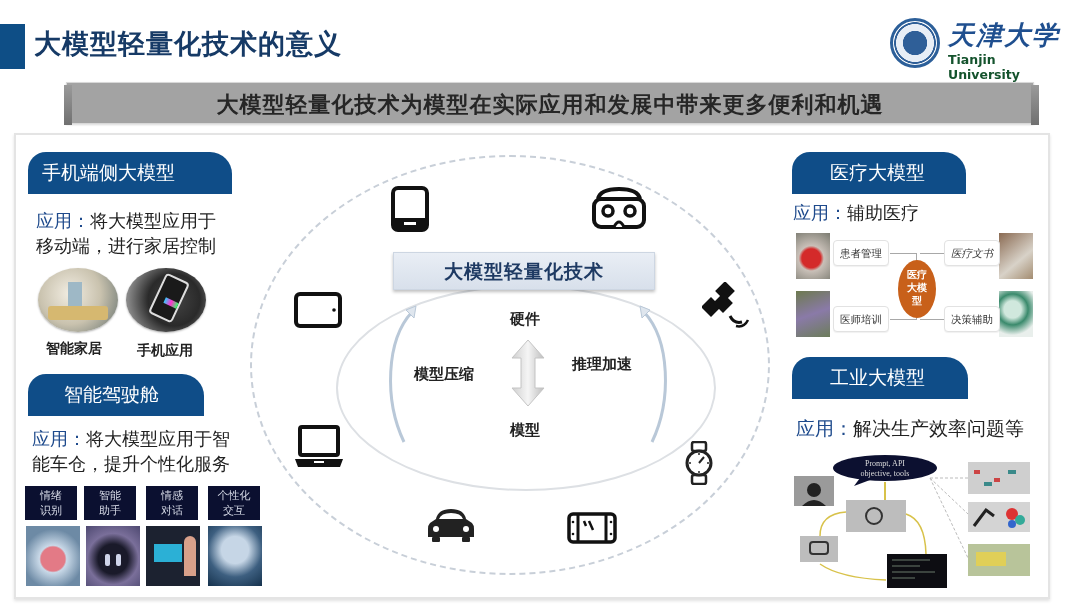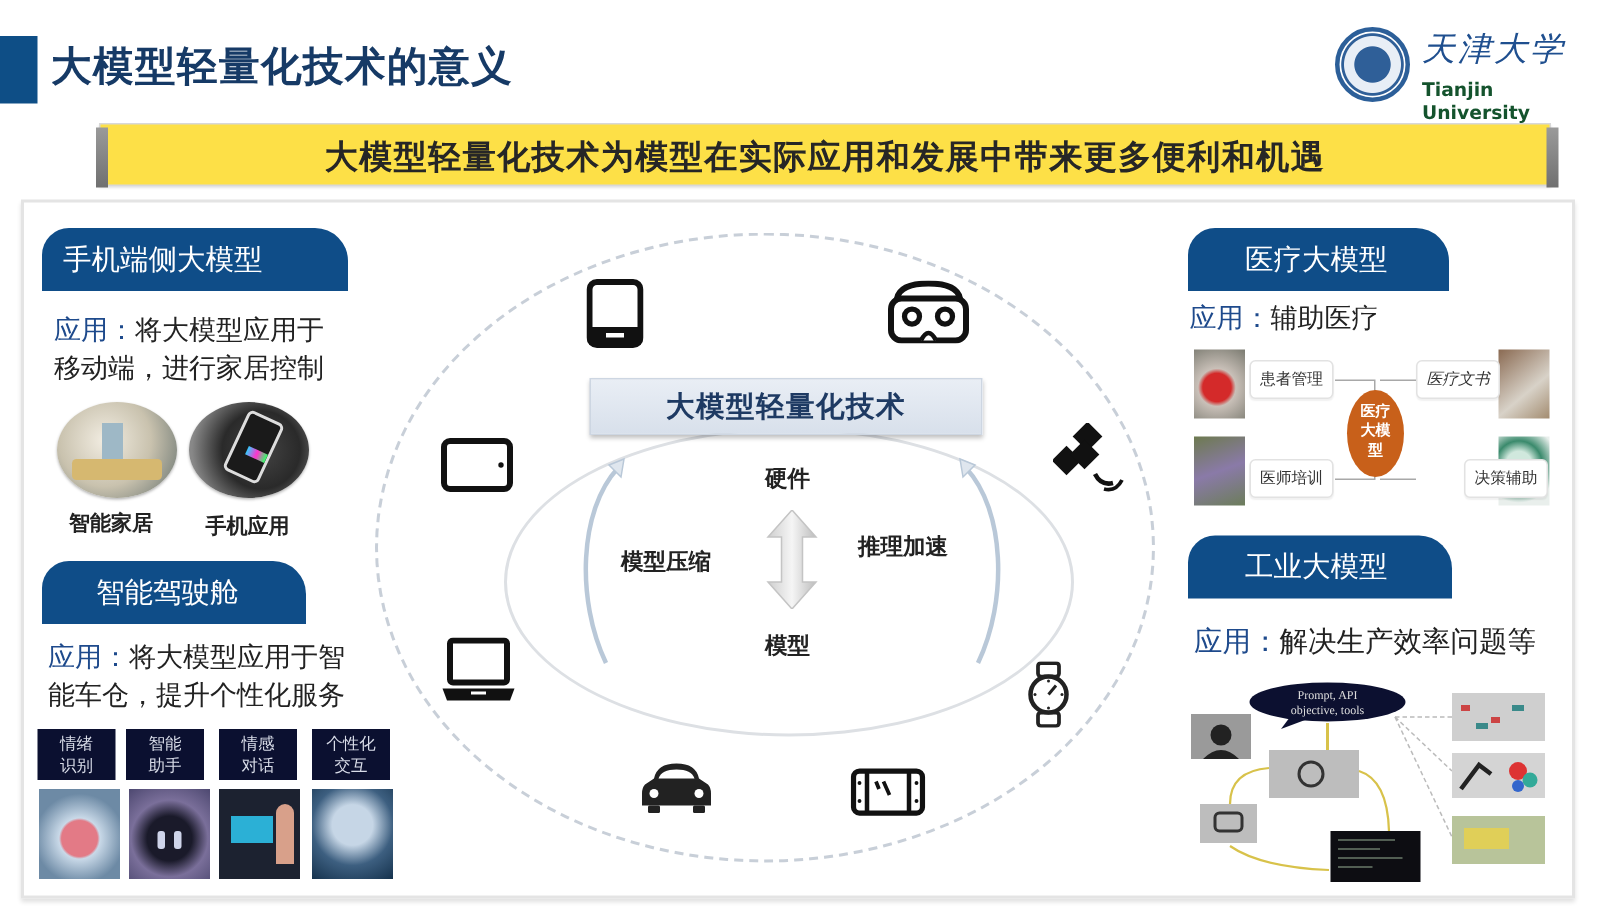--- a/index.html
+++ b/index.html
@@ -4,24 +4,24 @@
 <style>
   * { box-sizing: border-box; margin: 0; padding: 0; }
   html, body { width: 1080px; height: 608px; overflow: hidden; background: #ffffff; }
   body { font-family: "DejaVu Sans", "Liberation Sans", sans-serif; position: relative; color: #1a1a1a; }
 
   .title-bar-accent { position: absolute; left: 0; top: 24px; width: 25px; height: 45px; background: #0e4e86; }
   .page-title { position: absolute; left: 34px; top: 26px; font-size: 27px; font-weight: bold; color: #163a66; letter-spacing: 1px; }
 
   .logo { position: absolute; left: 890px; top: 16px; width: 180px; height: 54px; }
   .logo-seal { position: absolute; left: 0; top: 2px; width: 50px; height: 50px; border-radius: 50%; border: 3px solid #2c5f99; background: radial-gradient(circle, #2f5f98 0 38%, #e8eef6 40% 60%, #2f5f98 62% 66%, #ffffff 68%); }
-  .logo-cn { position: absolute; left: 58px; top: 2px; font-family: "DejaVu Serif", serif; font-size: 22px; color: #1f4f8f; font-style: italic; font-weight: normal; letter-spacing: 2px; }
+  .logo-cn { position: absolute; left: 58px; top: 2px; font-family: "DejaVu Serif", serif; font-size: 26px; color: #1f4f8f; font-style: italic; font-weight: bold; letter-spacing: 2px; }
   .logo-en { position: absolute; left: 58px; top: 36px; font-size: 12.5px; color: #14532d; font-weight: bold; }
 
-  .banner { position: absolute; left: 66px; top: 82px; width: 968px; height: 42px; background: #fde047; border: 1px solid #d8d8d8; box-shadow: 0 1px 2px rgba(0,0,0,0.15); }
+  .banner { position: absolute; left: 66px; top: 82px; width: 968px; height: 42px; background: #a3a3a3; border: 1px solid #d8d8d8; box-shadow: 0 1px 2px rgba(0,0,0,0.15); }
   .banner::before { content: ""; position: absolute; left: -3px; top: 2px; width: 8px; height: 40px; background: linear-gradient(#9a9a9a, #707070); }
   .banner::after { content: ""; position: absolute; right: -6px; top: 2px; width: 8px; height: 40px; background: linear-gradient(#9a9a9a, #707070); }
   .banner-text { position: absolute; left: 0; right: 0; top: 7px; text-align: center; font-size: 22px; font-weight: bold; color: #262626; letter-spacing: 1px; }
 
   .main-panel { position: absolute; left: 14px; top: 133px; width: 1036px; height: 466px; border: 2px solid #e4e4e4; box-shadow: 0 2px 3px rgba(0,0,0,0.12); background: #ffffff; }
 
   .tab { position: absolute; height: 42px; background: #0f4d88; color: #ffffff; font-size: 19px; padding-left: 14px; display: flex; align-items: center; border-radius: 18px 22px 0 0 / 18px 22px 0 0; }
   .app-line { position: absolute; font-size: 18px; line-height: 25px; color: #222; }
   .app-line .hl { color: #1e4a8c; }
 
@@ -204,21 +204,21 @@
 </div>
 
 <div class="med-photo" style="left:796px; top:233px; background: radial-gradient(circle at 45% 55%, #d42a2a 0 30%, #c9c0b8 40%, #7a7a70);"></div>
 <div class="med-photo" style="left:999px; top:233px; background: linear-gradient(140deg, #8a6a52, #d8d2c8 60%, #a38c70);"></div>
 <div class="med-photo" style="left:796px; top:291px; background: linear-gradient(160deg, #6d7a4f, #8a7aa8 50%, #6c7d5a);"></div>
 <div class="med-photo" style="left:999px; top:291px; background: radial-gradient(circle at 40% 40%, #d0e8dd 0 25%, #3a8a6c 45%, #e9efec 75%);"></div>
 
 <div class="med-box" style="left:833px; top:240px;">患者管理</div>
 <div class="med-box" style="left:944px; top:240px;font-style:italic;">医疗文书</div>
 <div class="med-box" style="left:833px; top:306px;">医师培训</div>
-<div class="med-box" style="left:944px; top:306px;margin-left:32px;">决策辅助</div>
+<div class="med-box" style="left:944px; top:306px;">决策辅助</div>
 
 <div class="line" style="left:890px; top:253px; width:26px; height:1px;"></div>
 <div class="line" style="left:916px; top:253px; width:1px; height:10px;"></div>
 <div class="line" style="left:920px; top:253px; width:24px; height:1px;"></div>
 <div class="line" style="left:890px; top:319px; width:26px; height:1px;"></div>
 <div class="line" style="left:916px; top:312px; width:1px; height:8px;"></div>
 <div class="line" style="left:920px; top:319px; width:24px; height:1px;"></div>
 
 <div class="med-center">
   <span>医疗</span><br>

